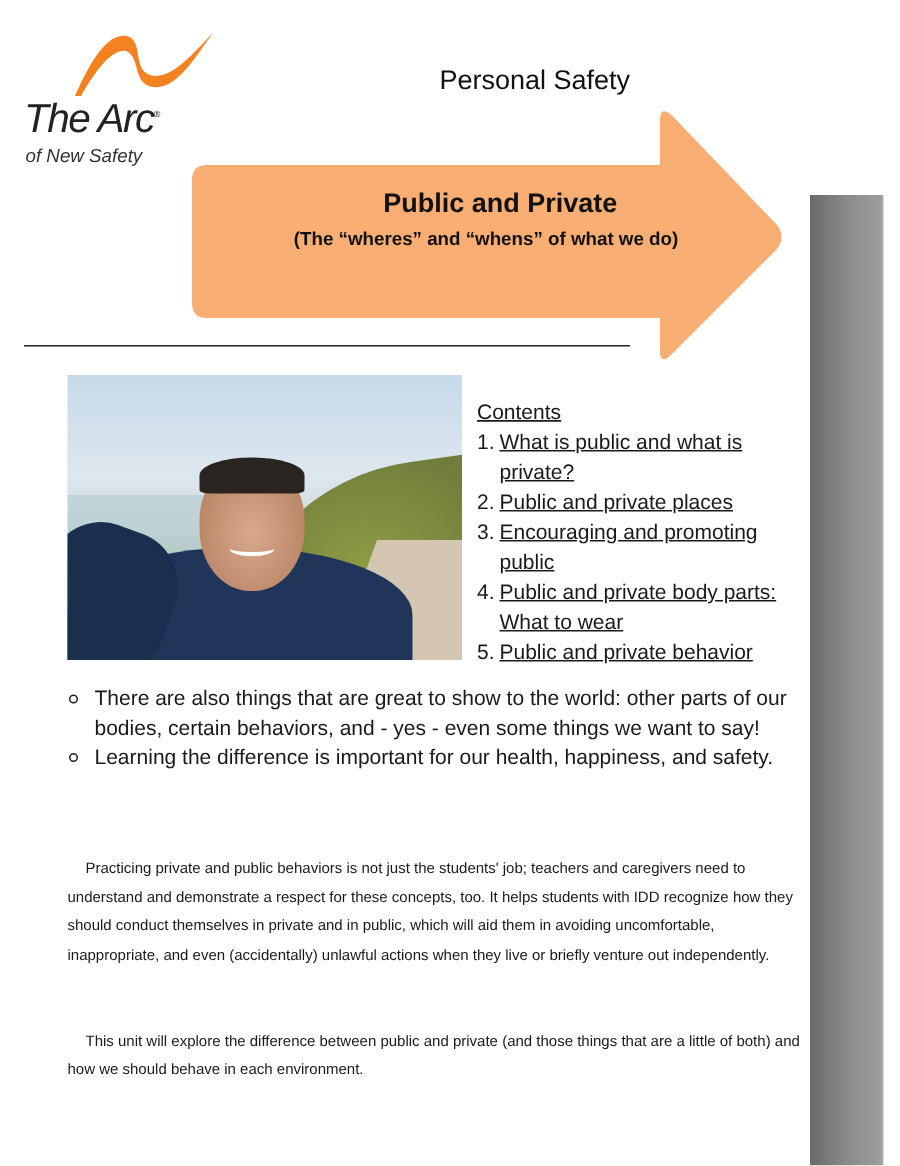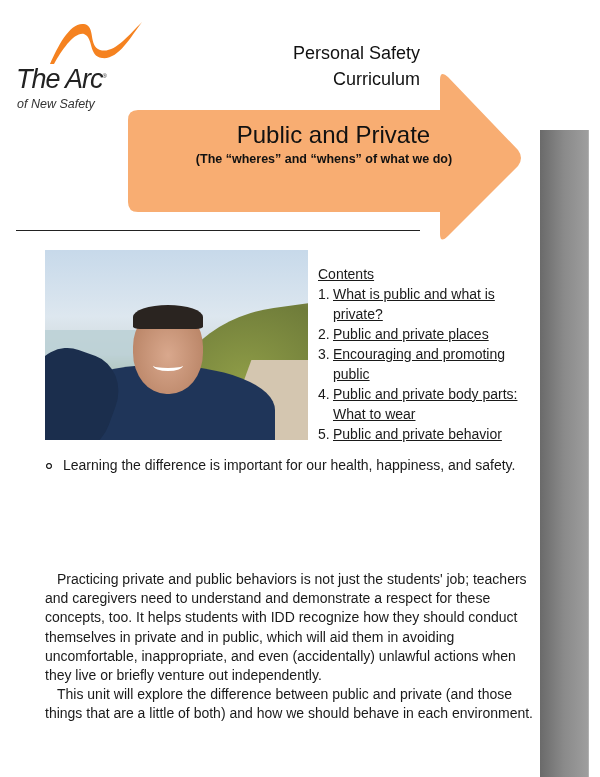--- a/index.html
+++ b/index.html
@@ -24,21 +24,21 @@
   .curriculum-title {
     position: absolute; left: 200px; top: 40px; width: 220px;
     text-align: right; font-size: 18px; line-height: 26px; color: #111;
   }
   .arrow-svg { position: absolute; left: 0; top: 0; }
   .arrow-text {
     position: absolute; left: 128px; top: 122px; width: 392px;
     text-align: center; color: #111;
   }
   .lesson-num { font-size: 21px; font-weight: bold; line-height: 25px; }
-  .lesson-title { font-size: 24px; font-weight: normal; line-height: 26px; margin-left: 19px; }
+  .lesson-title { font-size: 18px; font-weight: bold; line-height: 26px; margin-left: 19px; }
   .lesson-sub { font-size: 12.5px; font-weight: bold; line-height: 18px; margin-top: 2px; }
   .rule {
     position: absolute; left: 16px; top: 230px; width: 404px; height: 0;
     border-top: 1.5px solid #222;
   }
   .side-bar {
     position: absolute; left: 540px; top: 130px; width: 48px; height: 647px;
     background: linear-gradient(to right, #6a6a6a, #8a8a8a 50%, #9e9e9e);
     border-right: 1px solid #b0b0b0;
   }
@@ -93,41 +93,40 @@
     margin: 0; padding: 0; list-style: none;
   }
   .bullets li {
     position: relative; padding-left: 19px; font-size: 14px; line-height: 19.5px;
   }
   .bullets li .bullet-icon {
     position: absolute; left: 2px; top: 7px; width: 4px; height: 4px;
     border: 1px solid #222; border-radius: 50%;
   }
   .para {
-    position: absolute; left: 45px; width: 490px; font-size: 14px; line-height: 19.2px;
+    position: absolute; left: 45px; width: 490px; font-size: 10px; line-height: 19.2px;
     text-indent: 12px; margin: 0;
   }
   .para1 { top: 570px; }
   .para2 { top: 685px; }
 </style>
 </head>
 <body>
 
 <div class="logo">
   <svg class="logo-swoosh" width="100" height="52" viewBox="0 0 100 52">
     <path d="M2 48 C 10 30, 22 6, 36 8 C 48 10, 40 30, 52 34 C 66 38, 80 20, 94 6 C 82 22, 70 44, 54 42 C 40 40, 46 22, 36 18 C 26 16, 14 34, 6 48 Z" fill="#f58220"></path>
     <path d="M20 40 C 26 30, 34 28, 40 32" stroke="#ffffff" stroke-width="1.5" fill="none"></path>
   </svg>
   <div class="logo-name"><span>The Arc</span><sup>®</sup></div>
   <div class="logo-sub">of New Safety</div>
 </div>
 
 <div class="curriculum-title">
   <div>Personal Safety</div>
-  <div>Curriculum</div>
 </div>
 
 <div class="side-bar"></div>
 
 <svg class="arrow-svg" width="600" height="260">
   <path d="M138 110 L440 110 L440 80 Q440 70 448 77 L518 150 Q524 158 518 166 L448 236 Q440 244 440 234 L440 212 L138 212 Q128 212 128 202 L128 120 Q128 110 138 110 Z" fill="#f8ad72"></path>
 </svg>
 <div class="arrow-text">
   <div class="lesson-title">Public and Private</div>
   <div class="lesson-sub">(The “wheres” and “whens” of what we do)</div>
@@ -151,18 +150,18 @@
   <ol>
     <li><span class="num">1.</span><span>What is public and what is private?</span></li>
     <li><span class="num">2.</span><span>Public and private places</span></li>
     <li><span class="num">3.</span><span>Encouraging and promoting public</span></li>
     <li><span class="num">4.</span><span>Public and private body parts: What to wear</span></li>
     <li><span class="num">5.</span><span>Public and private behavior</span></li>
   </ol>
 </div>
 
 <ul class="bullets">
-  <li><span class="bullet-icon"></span></li>
+  <li><span class="bullet-icon"></span><span>There are also things that are great to show to the world: other parts of our bodies, certain behaviors, and - yes - even some things we want to say!</span></li>
   <li><span class="bullet-icon"></span><span>Learning the difference is important for our health, happiness, and safety.</span></li>
 </ul>
 
 <p class="para para1">Practicing private and public behaviors is not just the students' job; teachers and caregivers need to understand and demonstrate a respect for these concepts, too. It helps students with IDD recognize how they should conduct themselves in private and in public, which will aid them in avoiding uncomfortable, inappropriate, and even (accidentally) unlawful actions when they live or briefly venture out independently.</p>
 <p class="para para2">This unit will explore the difference between public and private (and those things that are a little of both) and how we should behave in each environment.</p>
 
 </body></html>

